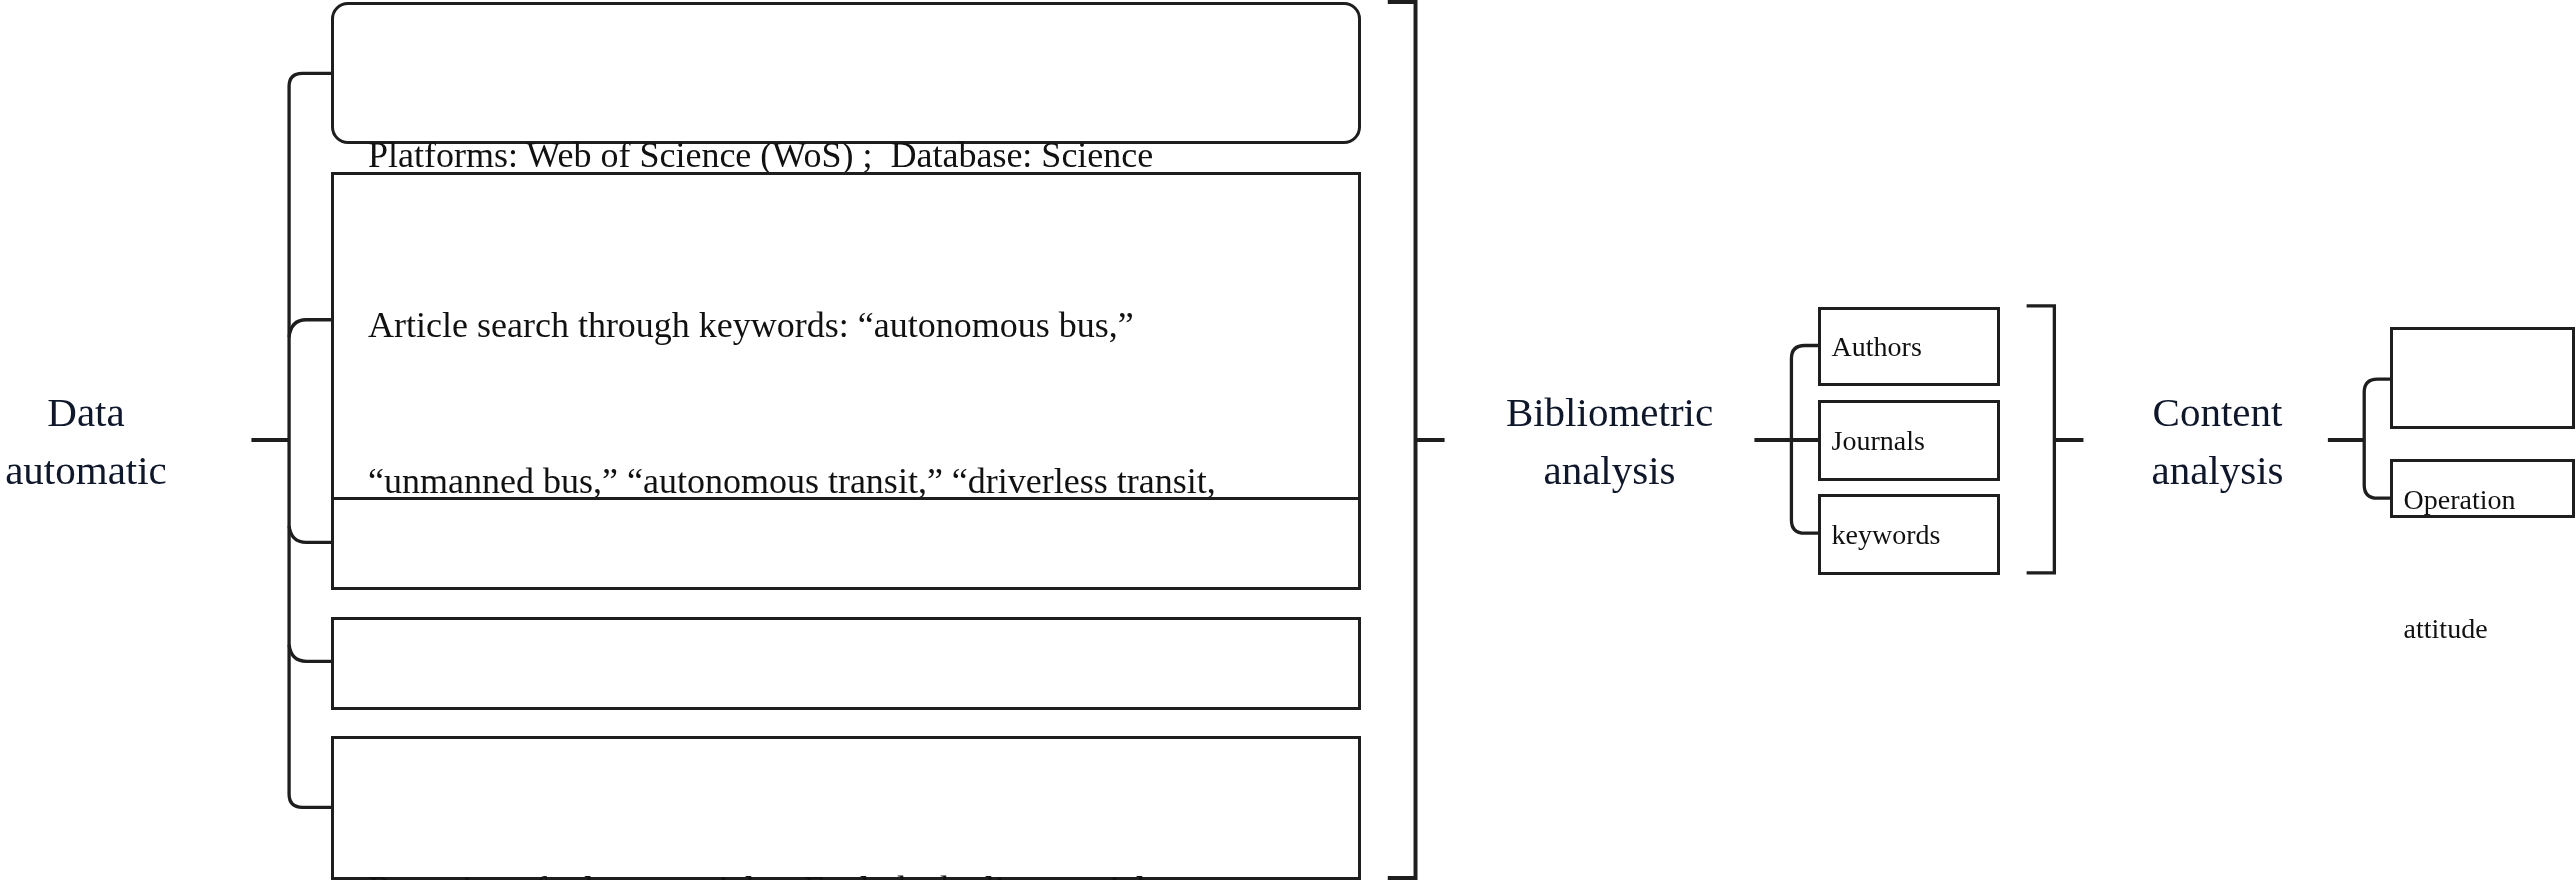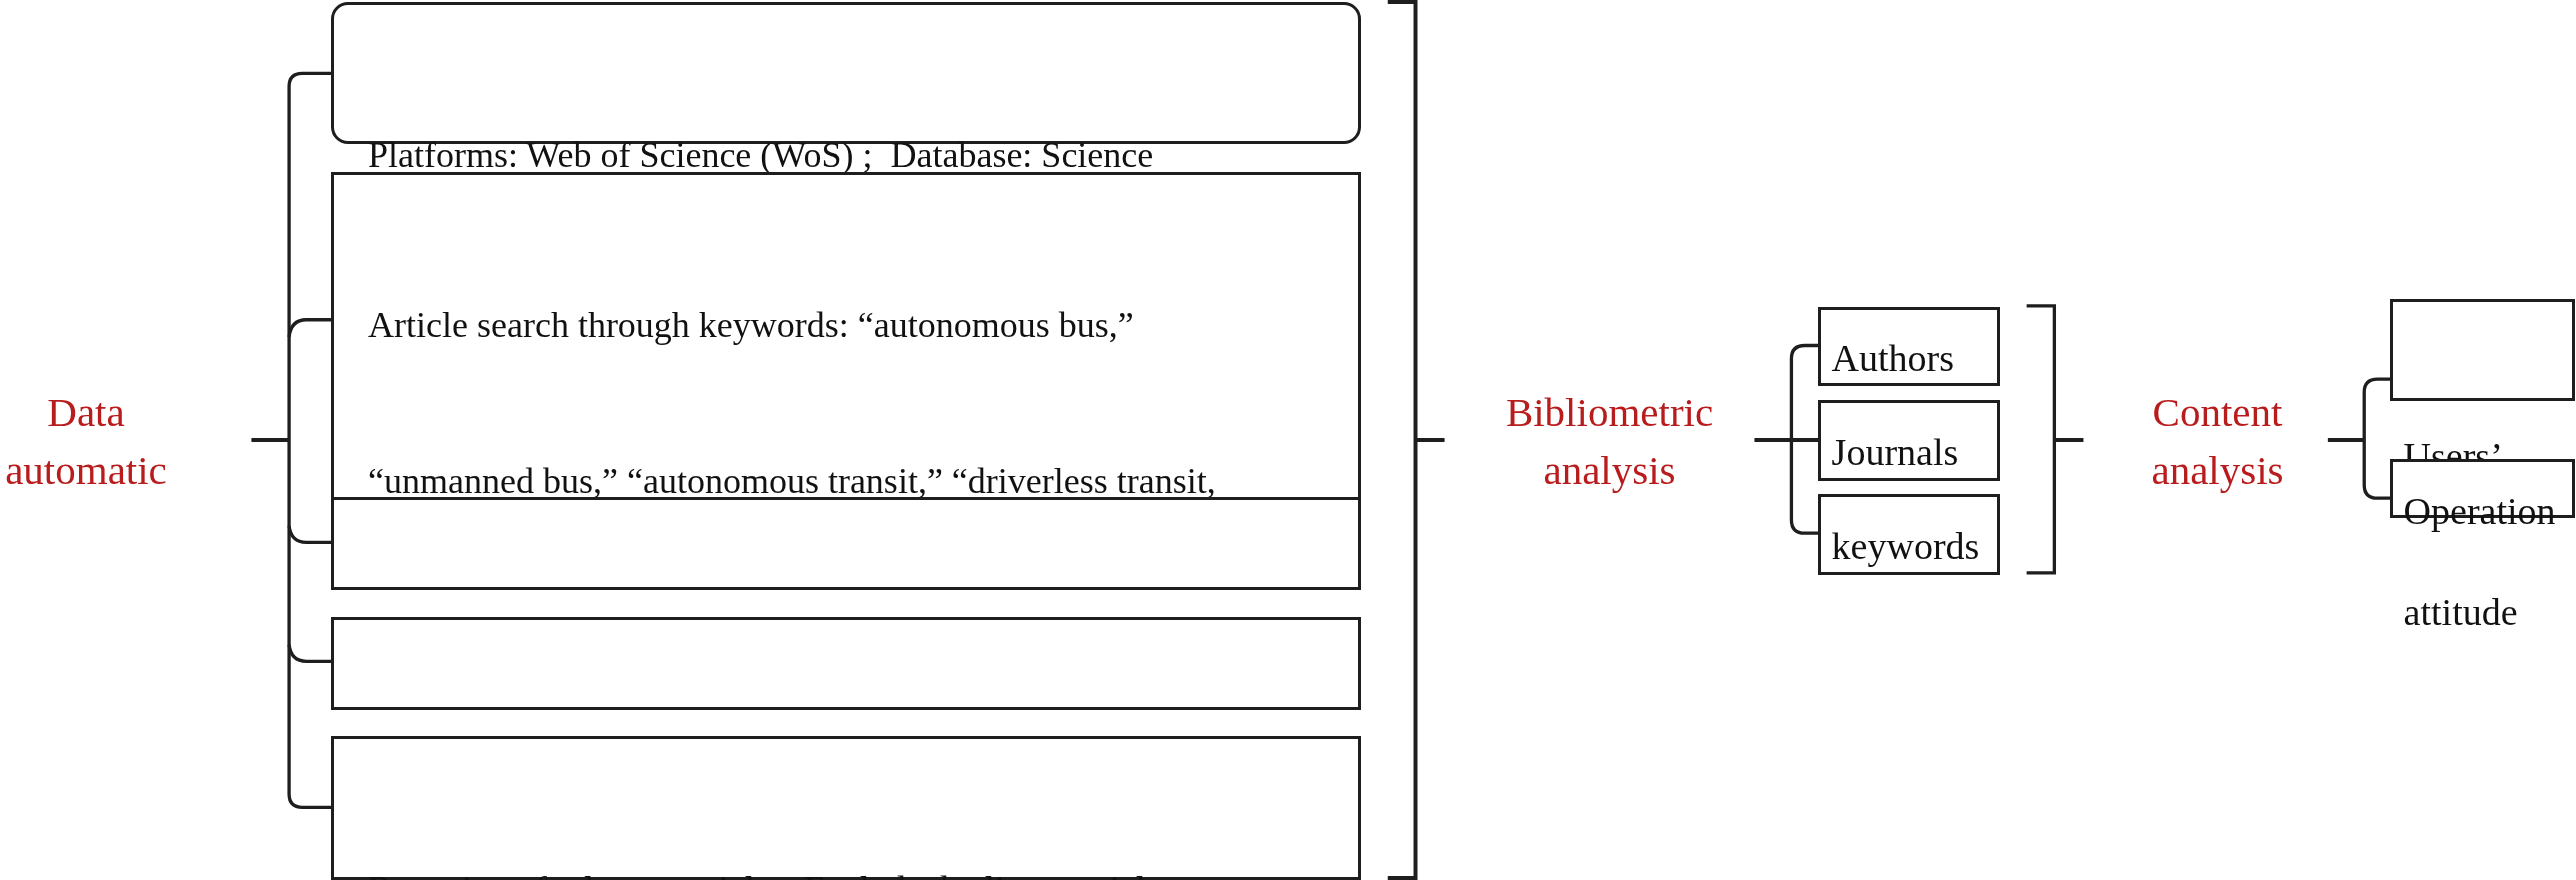--- a/index.html
+++ b/index.html
@@ -23,29 +23,28 @@
     font-size: 36px;
     line-height: 52px;
     white-space: pre;
     color: #111111;
   }
   .label {
     position: absolute;
     font-size: 41px;
     line-height: 58px;
     text-align: center;
-    color: #b91c1c;
+    color: #0f172a;
   }
   .small-text {
     position: absolute;
-    font-size: 38px;
+    font-size: 28px;
     line-height: 52px;
     white-space: pre;
     color: #111111;
-    margin-top: 11px;
   }
   svg.lines { position: absolute; left: 0; top: 0; }
 </style>
 </head>
 <body>
 
 <div id="canvas">
 
   <svg class="lines" width="2576" height="880" viewBox="0 0 3898 1332">
     <g stroke="#1e1e1e" fill="none" stroke-linecap="butt">
@@ -125,21 +124,21 @@
   </div>
   <div class="box" style="left:1818px; top:494px; width:182px; height:81px;">
     <div class="small-text" style="left:10.6px; top:12px;">keywords</div>
   </div>
 
   <div class="label" style="left:2115px; top:383px; width:205px;">
     <div>Content</div>
     <div>analysis</div>
   </div>
 
-  <div class="box" style="left:2390px; top:299px; width:185px; height:102px;">
+  <div class="box" style="left:2390px; top:327px; width:185px; height:102px;">
     <div class="small-text" style="left:10.6px; top:13.2px;">
       <div>Users’</div>
       <div>attitude</div>
     </div>
   </div>
   <div class="box" style="left:2390px; top:459px; width:185px; height:59px;">
     <div class="small-text" style="left:10.6px; top:12px;">Operation</div>
   </div>
 
 </div>

